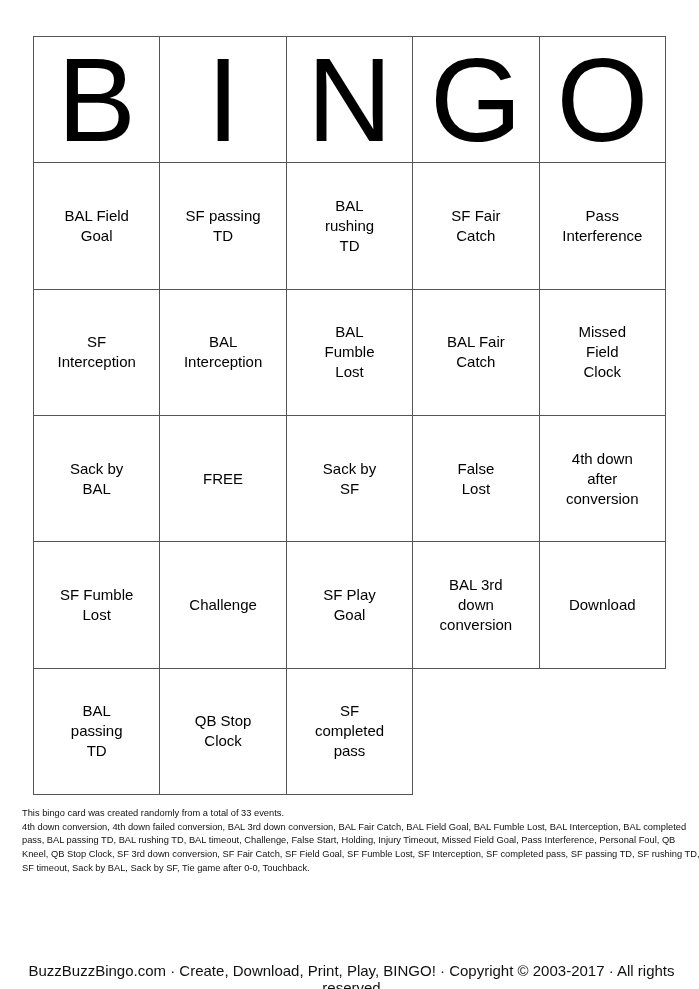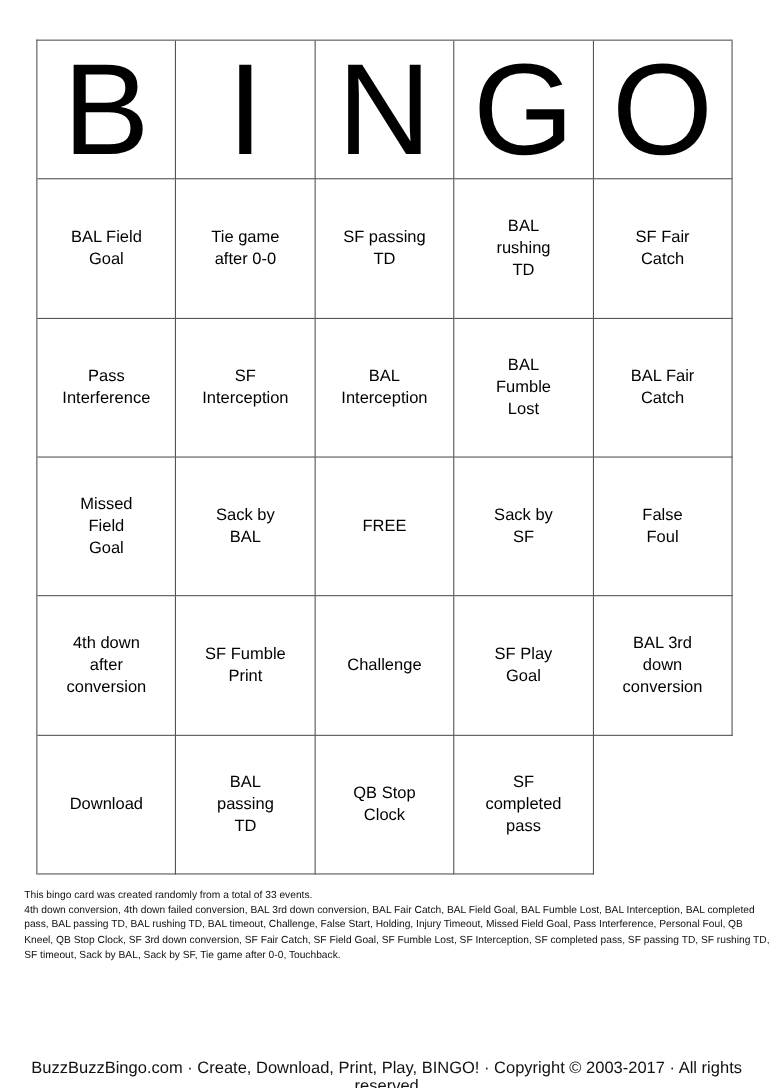--- a/index.html
+++ b/index.html
@@ -36,22 +36,20 @@
 
 <div id="card">
   <div class="cell hdr">B</div>
   <div class="cell hdr">I</div>
   <div class="cell hdr">N</div>
   <div class="cell hdr">G</div>
   <div class="cell hdr">O</div>
 
   <div class="cell">BAL Field
 Goal</div>
-  <div class="cell">Tie game
-after 0-0</div>
   <div class="cell">SF passing
 TD</div>
   <div class="cell">BAL
 rushing
 TD</div>
   <div class="cell">SF Fair
 Catch</div>
 
   <div class="cell">Pass
 Interference</div>
@@ -60,34 +58,34 @@
   <div class="cell">BAL
 Interception</div>
   <div class="cell">BAL
 Fumble
 Lost</div>
   <div class="cell">BAL Fair
 Catch</div>
 
   <div class="cell">Missed
 Field
-Goal</div>
+Clock</div>
   <div class="cell">Sack by
 BAL</div>
   <div class="cell">FREE</div>
   <div class="cell">Sack by
 SF</div>
   <div class="cell">False
-Foul</div>
+Lost</div>
 
   <div class="cell">4th down
 after
 conversion</div>
   <div class="cell">SF Fumble
-Print</div>
+Lost</div>
   <div class="cell">Challenge</div>
   <div class="cell">SF Play
 Goal</div>
 
   <div class="cell">BAL 3rd
 down
 conversion</div>
   <div class="cell">Download</div>
   <div class="cell">BAL
 passing

